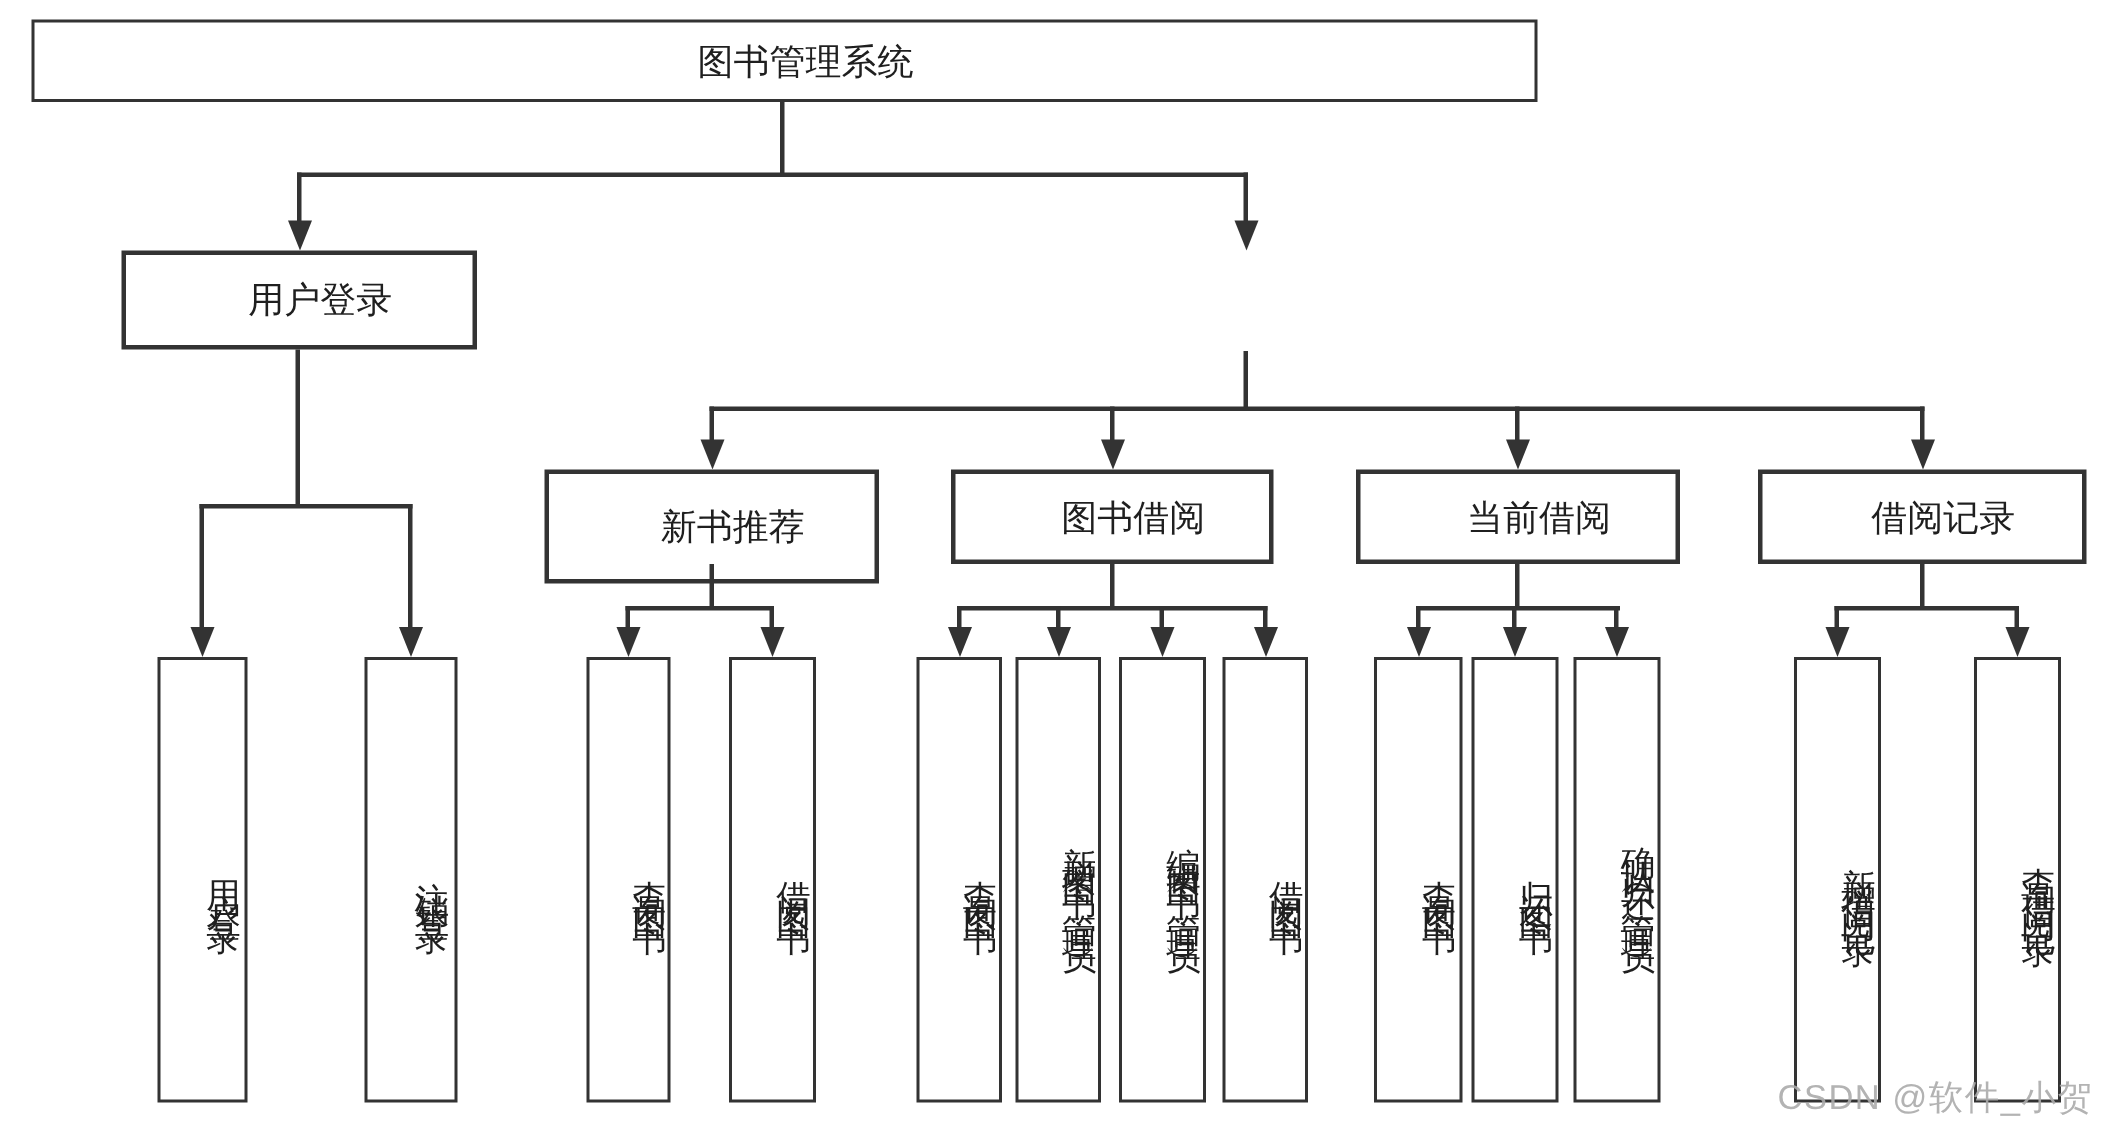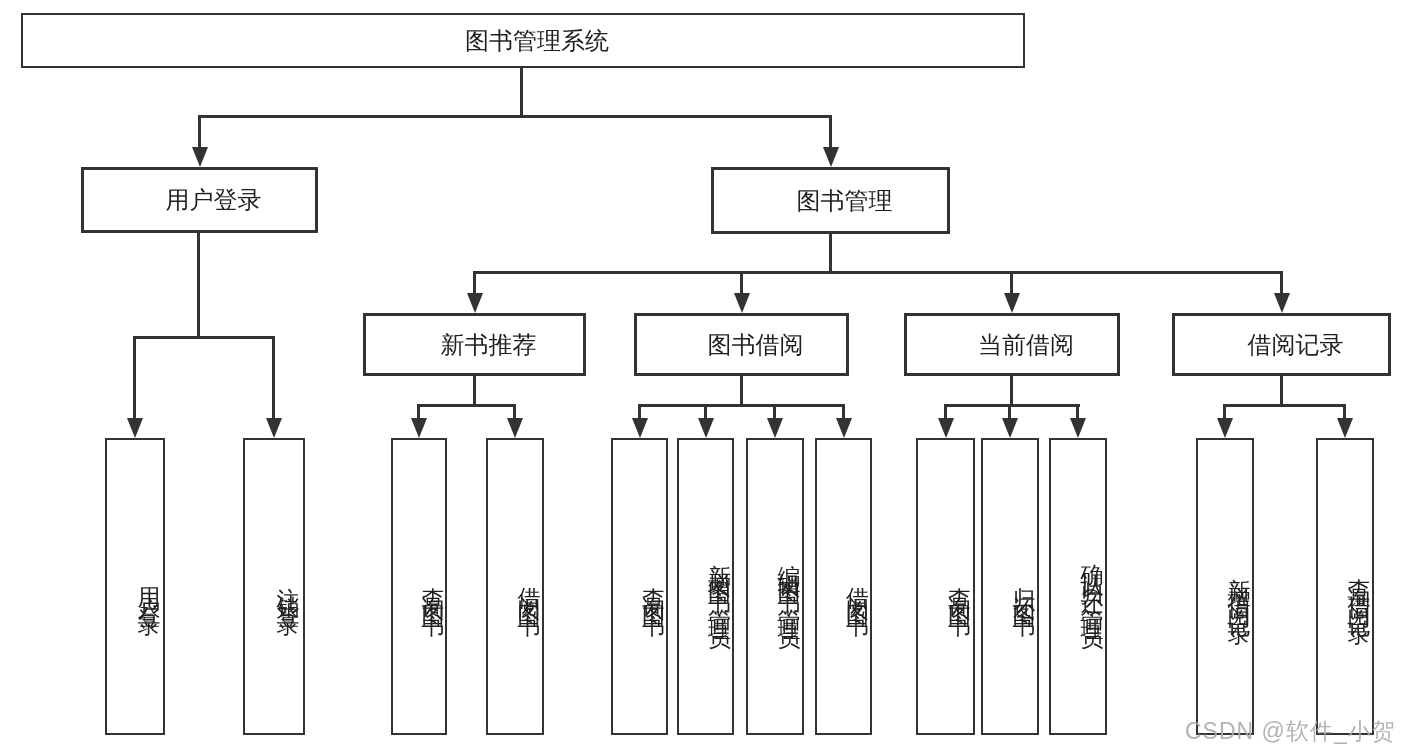--- a/index.html
+++ b/index.html
@@ -60,21 +60,20 @@
   <div class="box thin" style="left:21px;top:13px;width:1004px;height:55px">图书管理系统</div>
 
   <div class="vline" style="left:520px;top:68px;width:3px;height:48px"></div>
   <div class="hline" style="left:198px;top:115px;width:634px;height:3px"></div>
   <div class="stem" style="left:198px;top:115px;width:3px;height:34px"></div>
   <div class="arrow" style="left:192px;top:147px"></div>
   <div class="stem" style="left:829px;top:115px;width:3px;height:34px"></div>
   <div class="arrow" style="left:823px;top:147px"></div>
 
   <div class="box" style="left:81px;top:167px;width:237px;height:66px">用户登录</div>
-  <div class="box" style="left:711px;top:167px;width:239px;height:67px">图书管理</div>
 
   <div class="vline" style="left:197px;top:233px;width:3px;height:104px"></div>
   <div class="hline" style="left:133px;top:336px;width:142px;height:3px"></div>
   <div class="stem" style="left:133px;top:336px;width:3px;height:84px"></div>
   <div class="arrow" style="left:127px;top:418px"></div>
   <div class="stem" style="left:272px;top:336px;width:3px;height:84px"></div>
   <div class="arrow" style="left:266px;top:418px"></div>
 
   <div class="box leaf" style="left:105px;top:438px;width:60px;height:297px">用户登录</div>
   <div class="box leaf" style="left:243px;top:438px;width:62px;height:297px">注销登录</div>
@@ -83,21 +82,21 @@
   <div class="hline" style="left:473px;top:271px;width:810px;height:3px"></div>
   <div class="stem" style="left:473px;top:271px;width:3px;height:24px"></div>
   <div class="arrow" style="left:467px;top:293px"></div>
   <div class="stem" style="left:740px;top:271px;width:3px;height:24px"></div>
   <div class="arrow" style="left:734px;top:293px"></div>
   <div class="stem" style="left:1010px;top:271px;width:3px;height:24px"></div>
   <div class="arrow" style="left:1004px;top:293px"></div>
   <div class="stem" style="left:1280px;top:271px;width:3px;height:24px"></div>
   <div class="arrow" style="left:1274px;top:293px"></div>
 
-  <div class="box" style="left:363px;top:313px;width:223px;height:63px">新书推荐</div>
+  <div class="box" style="left:363px;top:313px;width:223px;height:76px">新书推荐</div>
   <div class="box" style="left:904px;top:313px;width:216px;height:63px">当前借阅</div>
   <div class="box" style="left:634px;top:313px;width:215px;height:63px">图书借阅</div>
   <div class="box" style="left:1172px;top:313px;width:219px;height:63px">借阅记录</div>
 
   <div class="vline" style="left:473px;top:376px;width:3px;height:29px"></div>
   <div class="hline" style="left:417px;top:404px;width:99px;height:3px"></div>
   <div class="stem" style="left:417px;top:404px;width:3px;height:16px"></div>
   <div class="arrow" style="left:411px;top:418px"></div>
   <div class="stem" style="left:513px;top:404px;width:3px;height:16px"></div>
   <div class="arrow" style="left:507px;top:418px"></div>

